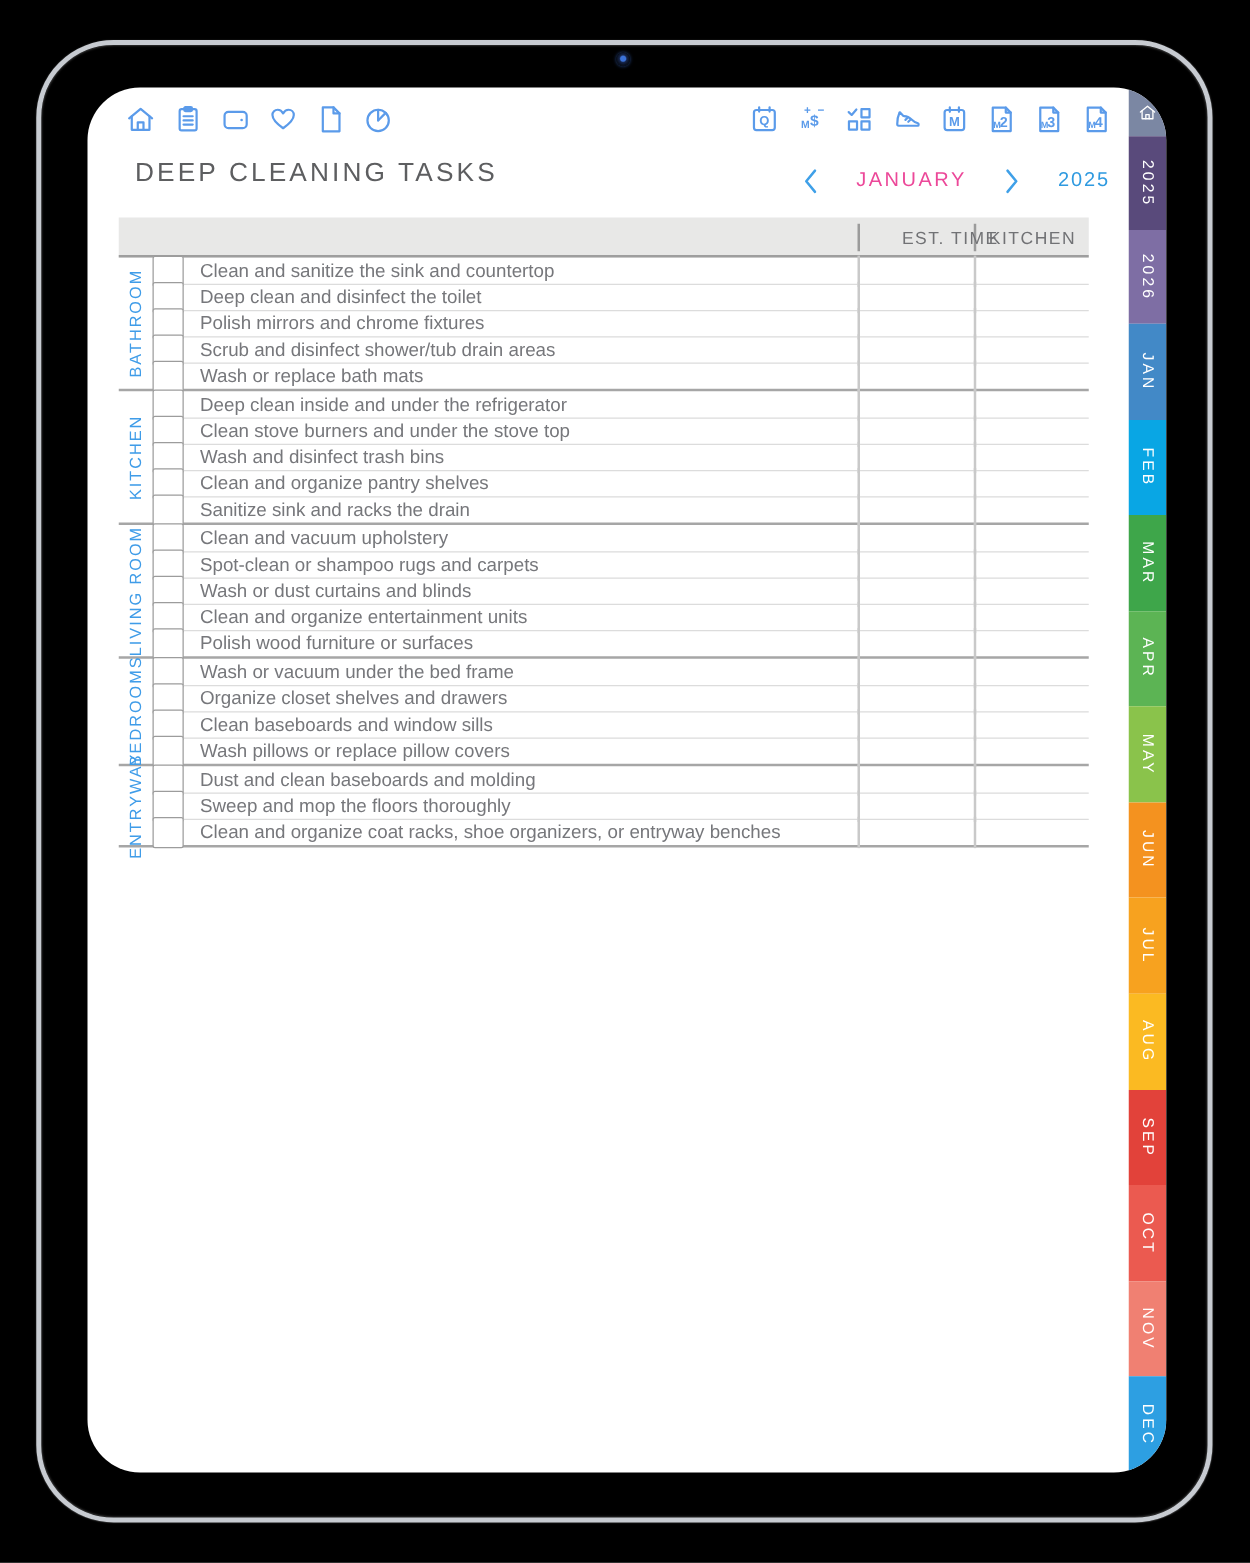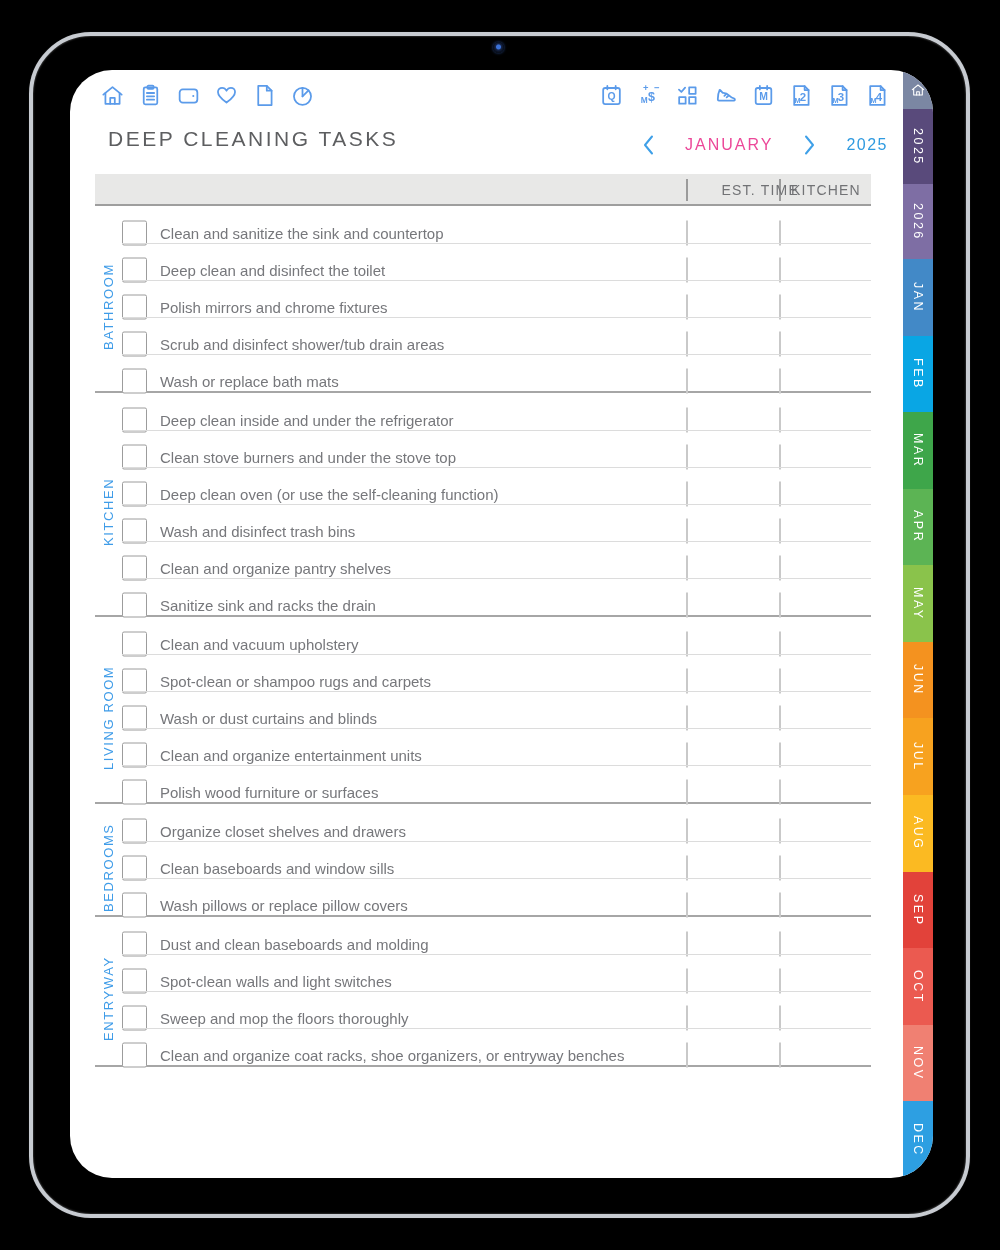--- a/index.html
+++ b/index.html
@@ -43,21 +43,21 @@
   .hcol { position:absolute; top:0; height:32px; line-height:32px; text-align:center;
           font-size:14px; letter-spacing:1.2px; color:#717275; }
   .hcol.est { left:593px; width:111px;text-align:right; } .hcol.act { left:686px; width:90px; }
 
   .table-body { position:absolute; left:25px; top:136px; width:776px; }
   .section { position:relative; border-bottom:2px solid #a6a6a6; }
   .section-label { position:absolute; left:0; top:0; bottom:0; width:27px;
                    display:flex; align-items:center; justify-content:center;
                    writing-mode:vertical-rl; transform:rotate(180deg);
                    font-size:13px; letter-spacing:1.6px; color:#3f9ce8; font-weight:500; }
-  .row { position:relative; height:21px;margin-top:16px; }
+  .row { position:relative; height:21px; }
   .row:not(:last-child)::after { content:""; position:absolute; left:27px; right:0; bottom:-0.5px;
                                  height:1px; background:#dcdcdc; }
   .cb { position:absolute; left:27px; top:50%; transform:translateY(-50%);
         width:25px; height:25px; background:#fff; border:1.5px solid #9c9c9c; border-radius:2px; cursor:pointer; }
   .task { position:absolute; left:65px; top:50%; transform:translateY(-50%);
           font-size:15px; color:#76777b; white-space:nowrap; }
   .tick { position:absolute; top:50%; transform:translateY(-50%); width:2px; height:25px; background:#c9c9c9; }
   .tick.t1 { left:591px; } .tick.t2 { left:684px; }
 
   
@@ -250,26 +250,20 @@
             <div class="tick t2"></div>
           </div>
           <div class="row">
             <div class="cb"></div>
             <span class="task">Clean stove burners and under the stove top</span>
             <div class="tick t1"></div>
             <div class="tick t2"></div>
           </div>
           <div class="row">
             <div class="cb"></div>
-            <span class="task">Deep clean oven (or use the self-cleaning function)</span>
-            <div class="tick t1"></div>
-            <div class="tick t2"></div>
-          </div>
-          <div class="row">
-            <div class="cb"></div>
             <span class="task">Wash and disinfect trash bins</span>
             <div class="tick t1"></div>
             <div class="tick t2"></div>
           </div>
           <div class="row">
             <div class="cb"></div>
             <span class="task">Clean and organize pantry shelves</span>
             <div class="tick t1"></div>
             <div class="tick t2"></div>
           </div>
@@ -310,20 +304,26 @@
             <div class="cb"></div>
             <span class="task">Polish wood furniture or surfaces</span>
             <div class="tick t1"></div>
             <div class="tick t2"></div>
           </div>
         </div>
         <div class="section">
           <span class="section-label">BEDROOMS</span>
           <div class="row">
             <div class="cb"></div>
+            <span class="task">Wash or vacuum under the bed frame</span>
+            <div class="tick t1"></div>
+            <div class="tick t2"></div>
+          </div>
+          <div class="row">
+            <div class="cb"></div>
             <span class="task">Organize closet shelves and drawers</span>
             <div class="tick t1"></div>
             <div class="tick t2"></div>
           </div>
           <div class="row">
             <div class="cb"></div>
             <span class="task">Clean baseboards and window sills</span>
             <div class="tick t1"></div>
             <div class="tick t2"></div>
           </div>
@@ -332,26 +332,20 @@
             <span class="task">Wash pillows or replace pillow covers</span>
             <div class="tick t1"></div>
             <div class="tick t2"></div>
           </div>
         </div>
         <div class="section">
           <span class="section-label">ENTRYWAY</span>
           <div class="row">
             <div class="cb"></div>
             <span class="task">Dust and clean baseboards and molding</span>
-            <div class="tick t1"></div>
-            <div class="tick t2"></div>
-          </div>
-          <div class="row">
-            <div class="cb"></div>
-            <span class="task">Spot-clean walls and light switches</span>
             <div class="tick t1"></div>
             <div class="tick t2"></div>
           </div>
           <div class="row">
             <div class="cb"></div>
             <span class="task">Sweep and mop the floors thoroughly</span>
             <div class="tick t1"></div>
             <div class="tick t2"></div>
           </div>
           <div class="row">

